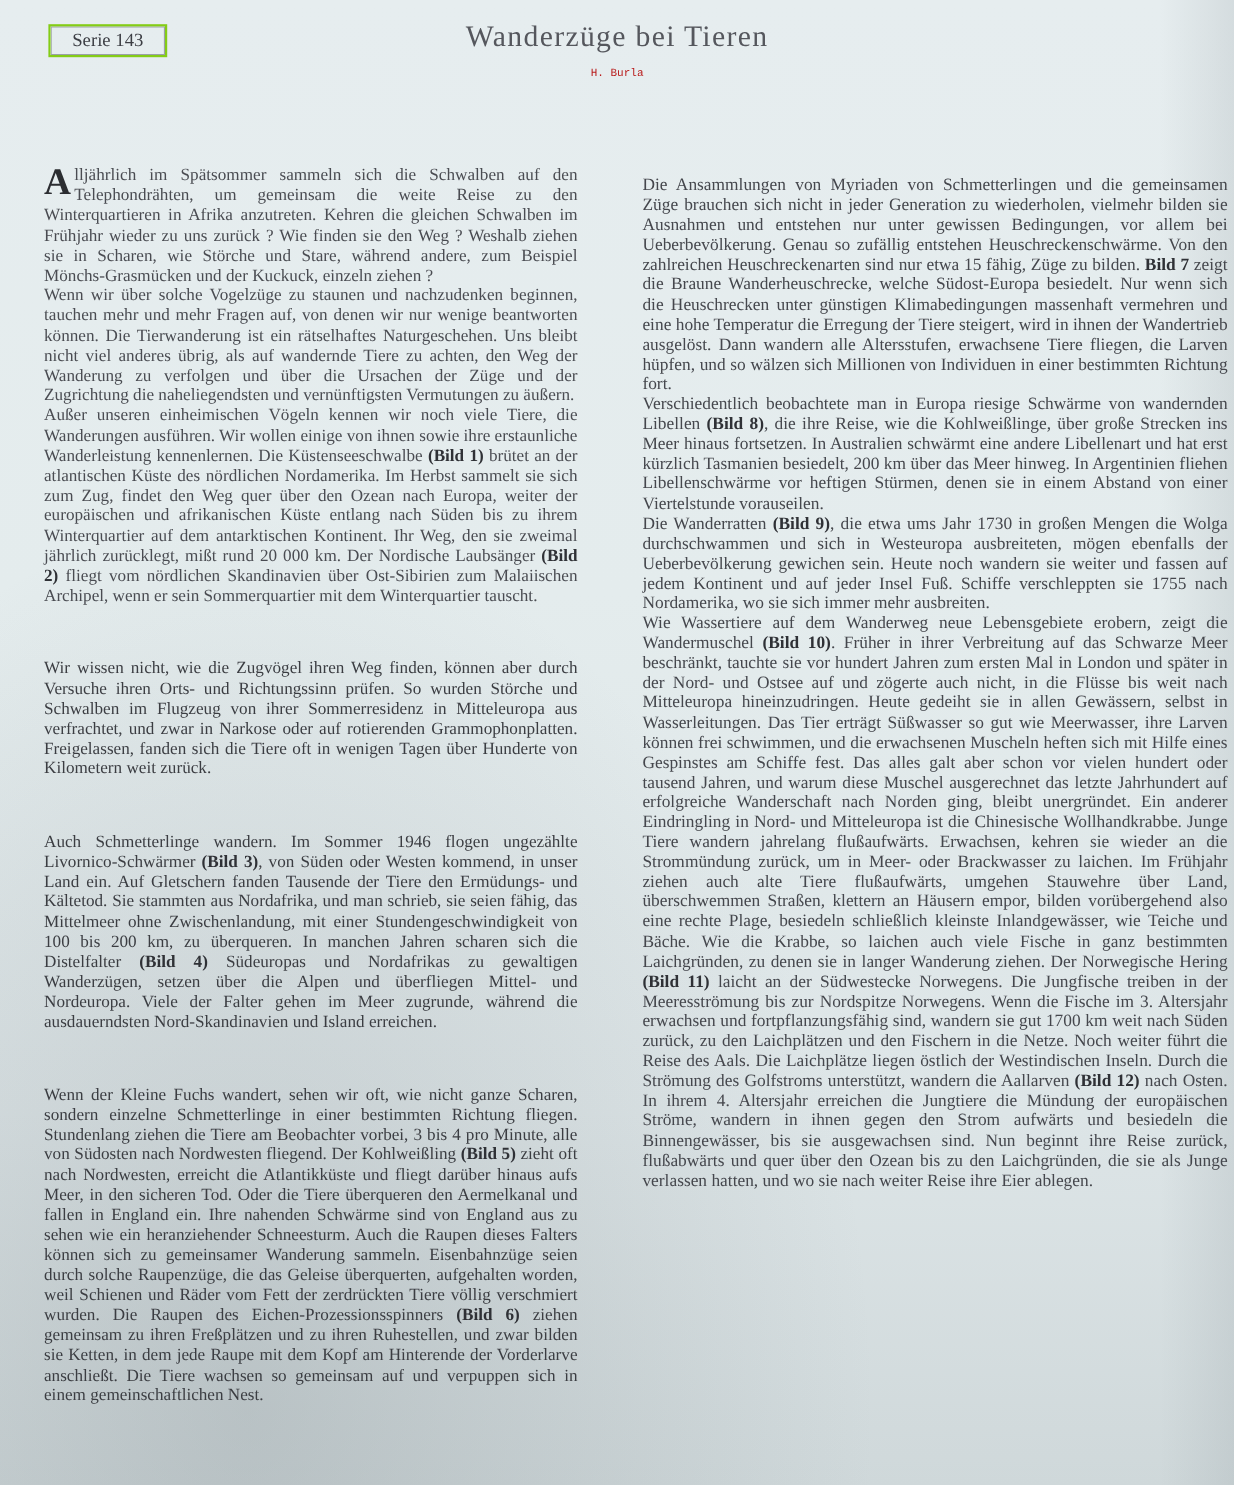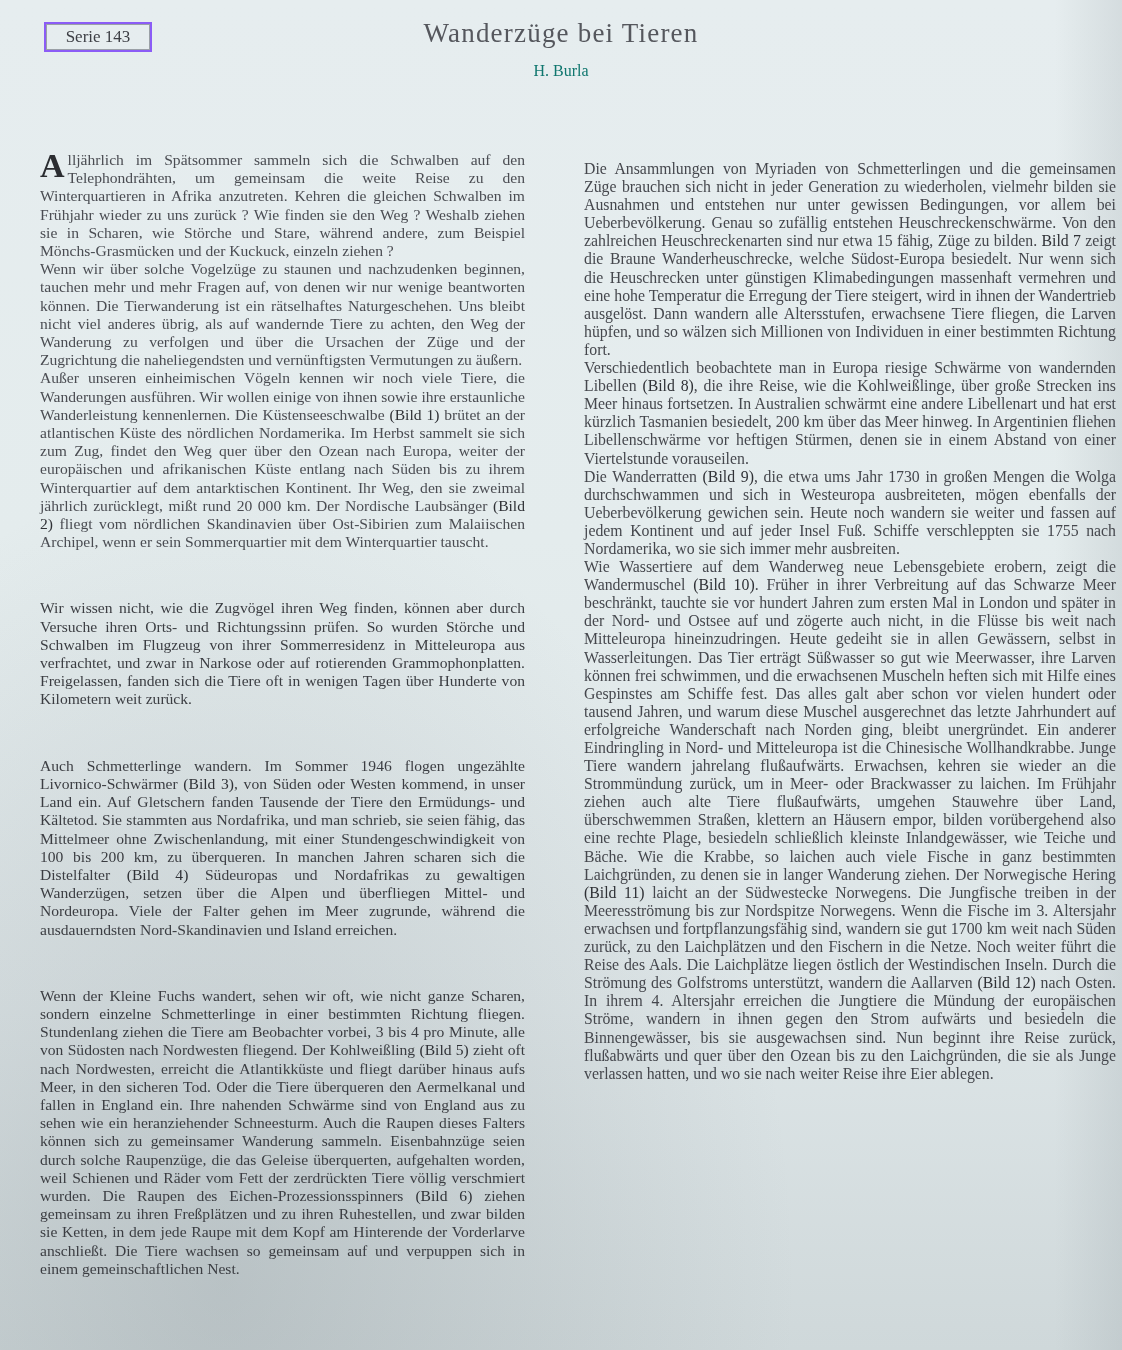--- a/index.html
+++ b/index.html
@@ -10,44 +10,44 @@
       color: #3d3f44;
       position: relative;
     }
     .page-shade {
       position: absolute; inset: 0; pointer-events: none;
       background: radial-gradient(ellipse at 20% 95%, rgba(120,130,135,0.28) 0%, rgba(120,130,135,0) 45%),
                   linear-gradient(90deg, rgba(0,0,0,0) 94%, rgba(150,160,165,0.22) 100%);
     }
     .series-box {
       position: absolute; left: 44px; top: 22px; width: 104px; height: 26px;
-      border: 2px solid #8b5cf6; box-shadow: inset 0 0 0 1px #9aa0a6;
+      border: 2px solid #84cc16; box-shadow: inset 0 0 0 1px #9aa0a6;
       display: flex; align-items: center; justify-content: center;
       font-family: "Liberation Serif", serif; font-size: 17px; color: #3c3e44;
     }
     .title {
       position: absolute; left: 0; right: 0; top: 18px; text-align: center;
       font-family: "Liberation Serif", serif; font-size: 27px; letter-spacing: 1.2px;
       color: #55575d;
     }
     .author {
       position: absolute; left: 0; right: 0; top: 62px; text-align: center;
-      font-family: Liberation Serif, serif; font-size: 16px; color: #0f766e;
+      font-family: Liberation Mono, monospace; font-size: 10px; color: #b91c1c;
     }
     .column {
       position: absolute; top: 151px; width: 485px;
       font-family: "Liberation Serif", serif;
       font-size: 15.6px; line-height: 18.2px; text-align: justify;
       color: #4a4c52;
     }
     .col-left { left: 40px; }
     .col-right { left: 584px; width: 532px; top: 160px; font-size: 15.8px; line-height: 18.1px; color: #45474d; }
     .col-left .para:nth-last-child(-n+3) { color: #3b3d42; margin-top: 48px; }
     .para { margin: 0; text-indent: 0; }
-    .para b { font-weight: normal; color: #2f3136; }
+    .para b { font-weight: bold; color: #2f3136; }
     .dropcap {
       float: left; font-size: 34px; line-height: 26px; font-weight: bold;
       color: #2b2d31; margin: 0 3px 0 0; padding-top: 2px;
     }
   </style>
 </head>
 <body>
 
 <div class="page-shade"></div>
 

